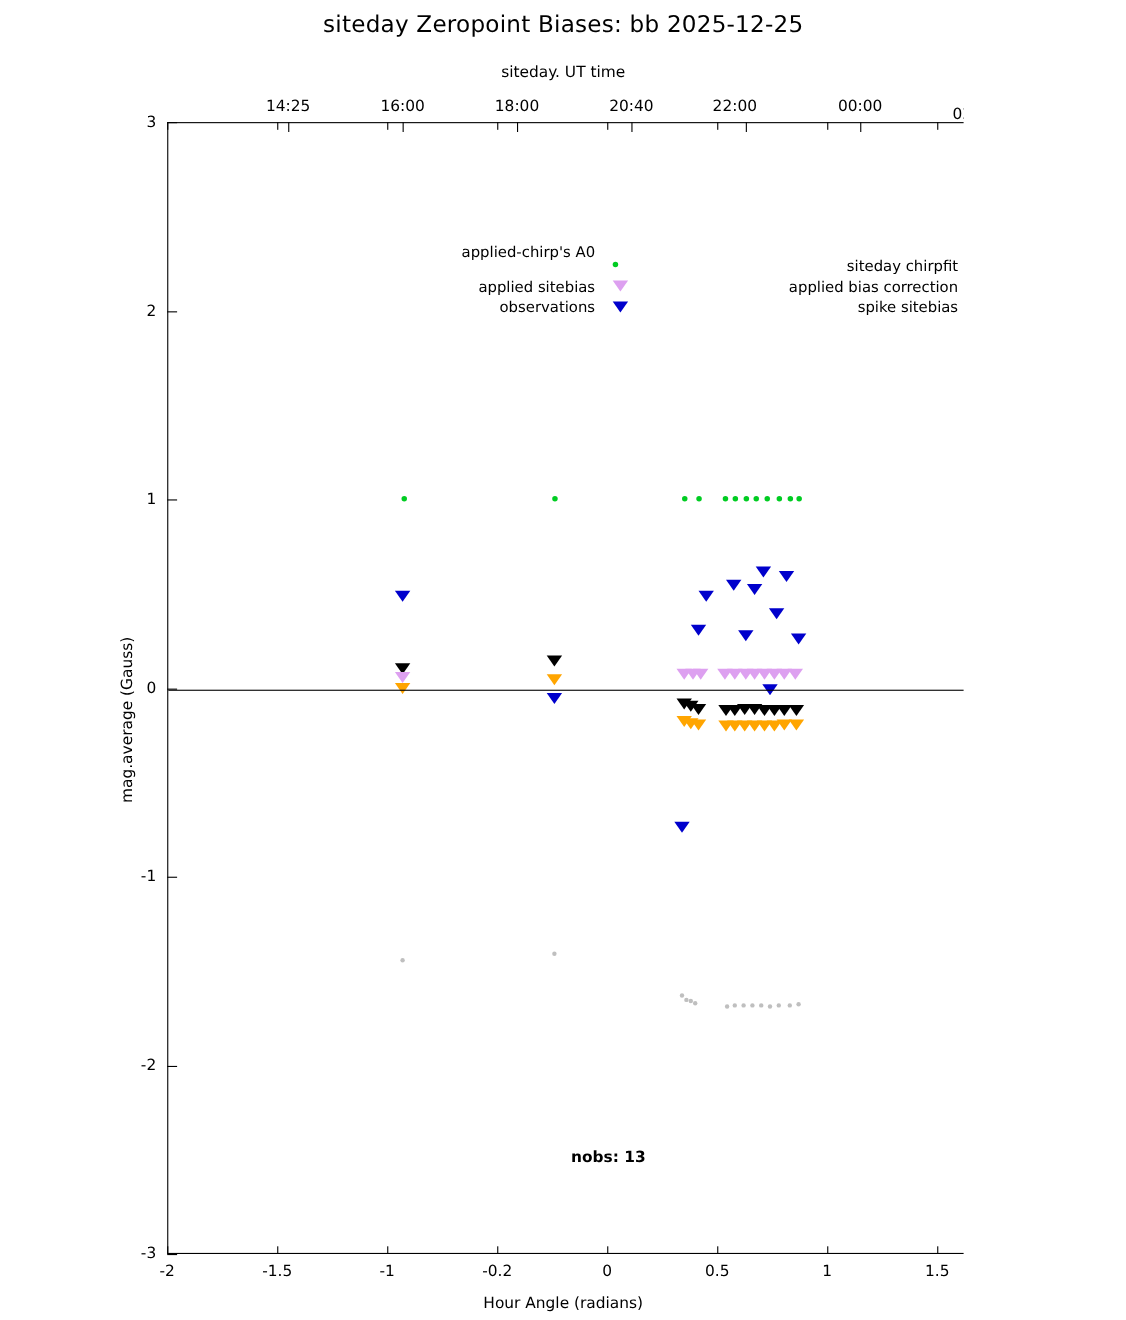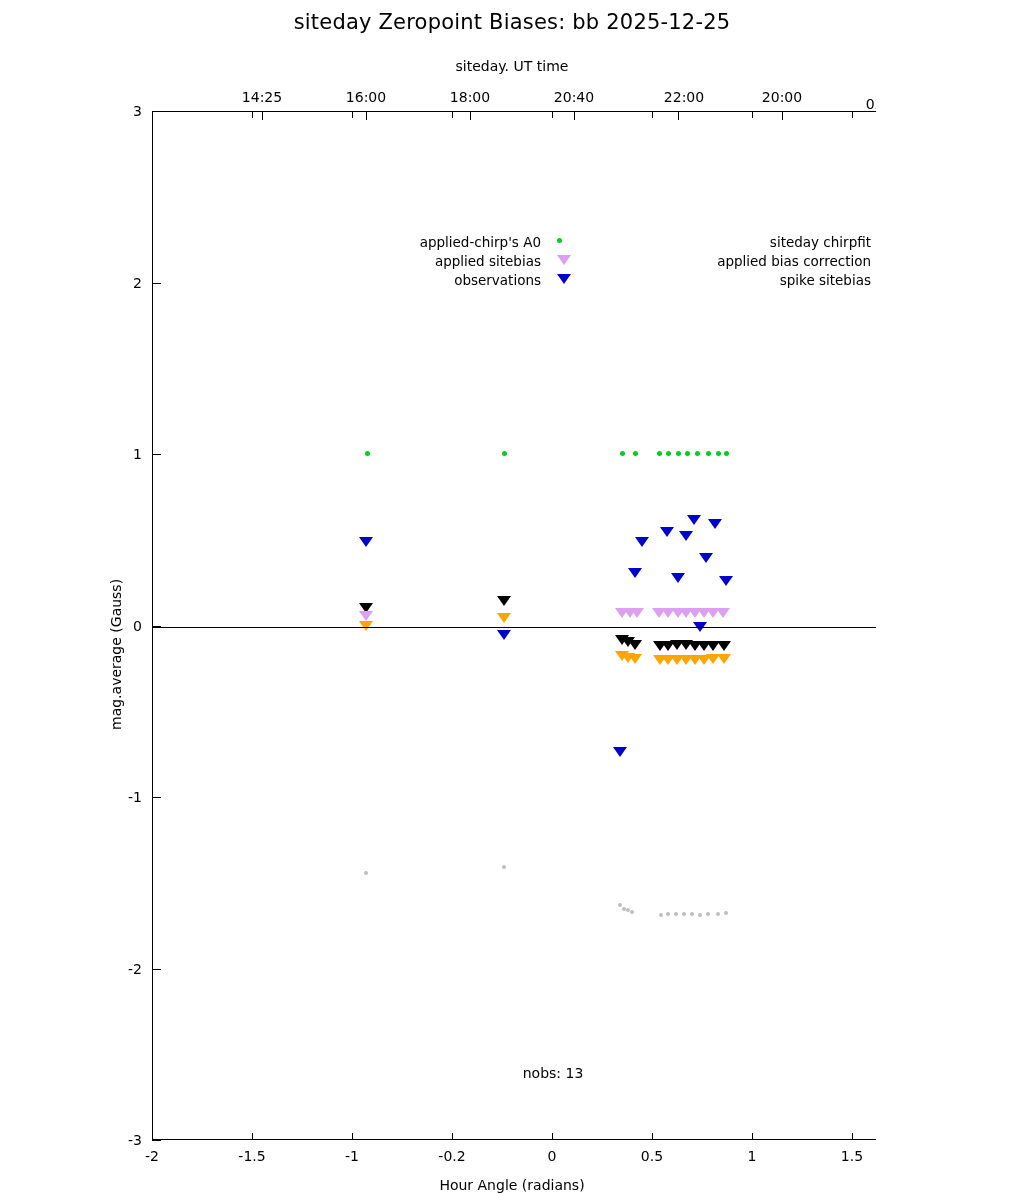--- a/index.html
+++ b/index.html
@@ -40,21 +40,21 @@
 </head>
 <body>
 
 <div id="root">
 
   <div class="title">siteday Zeropoint Biases:  bb  2025-12-25</div>
   <div class="toplabel">siteday. UT time</div>
 
   <div id="plot">
     <div class="legend" id="legend">
-        <div class="leg-text" style="right: 412px; top: 122px; margin-left: 19px;">applied-chirp's A0</div>
+        <div class="leg-text" style="right: 412px; top: 110px; margin-left: 19px;">applied-chirp's A0</div>
         <div class="leg-mark" style="left: 404px; top: 125.5px;">
           <div class="dot-green"></div>
         </div>
         <div class="leg-text" style="right: 82px; top: 122px;">siteday chirpfit</div>
         <div class="leg-mark" style="left: 758px; top: 124px;">
           <div class="tri tri-orange"></div>
         </div>
         <div class="leg-text" style="right: 412px; top: 141px;">applied sitebias</div>
         <div class="leg-mark" style="left: 404px; top: 143px;">
           <div class="tri tri-violet"></div>
@@ -301,21 +301,21 @@
         <div class="pt" style="left: 553px; top: 799.763px;">
           <div class="dot-gray"></div>
         </div>
         <div class="pt" style="left: 563px; top: 799.763px;">
           <div class="dot-gray"></div>
         </div>
         <div class="pt" style="left: 571px; top: 798.905px;">
           <div class="dot-gray"></div>
         </div>
       </div>
-    <div class="annot" id="annot1" style="top:953px;">nobs: 13</div>
+    <div class="annot" id="annot1" style="top:932px;font-weight:bold;">nobs: 13</div>
   <div class="zeroline" style="top: 514.5px;"></div>
     </div>
 
   <div id="axes">
       <div class="tickline" style="left: 152px; top: 1133px; width: 1px; height: 7px;"></div>
       <div class="tickline" style="left: 152px; top: 111px; width: 1px; height: 7px;"></div>
       <div class="ticklabel" style="left: 152px; top: 1148px; transform: translateX(-50%);">-2</div>
       <div class="tickline" style="left: 252px; top: 1133px; width: 1px; height: 7px;"></div>
       <div class="tickline" style="left: 252px; top: 111px; width: 1px; height: 7px;"></div>
       <div class="ticklabel" style="left: 252px; top: 1148px; transform: translateX(-50%);">-1.5</div>
@@ -342,23 +342,23 @@
       <div class="ticklabel" style="left: 952px; top: 1148px; transform: translateX(-50%);">2</div>
       <div class="tickline" style="left: 262px; top: 111px; width: 1px; height: 9px;"></div>
       <div class="ticklabel" style="left: 262px; top: 89px; transform: translateX(-50%);">14:25</div>
       <div class="tickline" style="left: 366px; top: 111px; width: 1px; height: 9px;"></div>
       <div class="ticklabel" style="left: 366px; top: 89px; transform: translateX(-50%);">16:00</div>
       <div class="tickline" style="left: 470px; top: 111px; width: 1px; height: 9px;"></div>
       <div class="ticklabel" style="left: 470px; top: 89px; transform: translateX(-50%);">18:00</div>
       <div class="tickline" style="left: 574px; top: 111px; width: 1px; height: 9px;"></div>
       <div class="ticklabel" style="left: 574px; top: 89px; transform: translateX(-50%);">20:40</div>
       <div class="tickline" style="left: 678px; top: 111px; width: 1px; height: 9px;"></div>
-      <div class="ticklabel" style="left: 684px; top: 89px; transform: translateX(-50%);">22:00</div>
+      <div class="ticklabel" style="left: 668px; top: 89px; transform: translateX(-50%);">22:00</div>
       <div class="tickline" style="left: 782px; top: 111px; width: 1px; height: 9px;"></div>
-      <div class="ticklabel" style="left: 782px; top: 89px; transform: translateX(-50%);">20:00</div>
+      <div class="ticklabel" style="left: 782px; top: 89px; transform: translateX(-50%);">00:00</div>
       <div class="tickline" style="left: 886px; top: 111px; width: 1px; height: 9px;"></div>
       <div class="ticklabel" style="left: 886px; top: 96px; transform: translateX(-50%);">02:00</div>
       <div class="tickline" style="left: 152px; top: 1140px; width: 9px; height: 1px;"></div>
       <div class="tickline" style="left: 943px; top: 1140px; width: 9px; height: 1px;"></div>
       <div class="ticklabel" style="left: 142px; top: 1140px; transform: translate(-100%, -50%);">-3</div>
       <div class="tickline" style="left: 152px; top: 968.5px; width: 9px; height: 1px;"></div>
       <div class="tickline" style="left: 943px; top: 968.5px; width: 9px; height: 1px;"></div>
       <div class="ticklabel" style="left: 142px; top: 968.5px; transform: translate(-100%, -50%);">-2</div>
       <div class="tickline" style="left: 152px; top: 797px; width: 9px; height: 1px;"></div>
       <div class="tickline" style="left: 943px; top: 797px; width: 9px; height: 1px;"></div>

